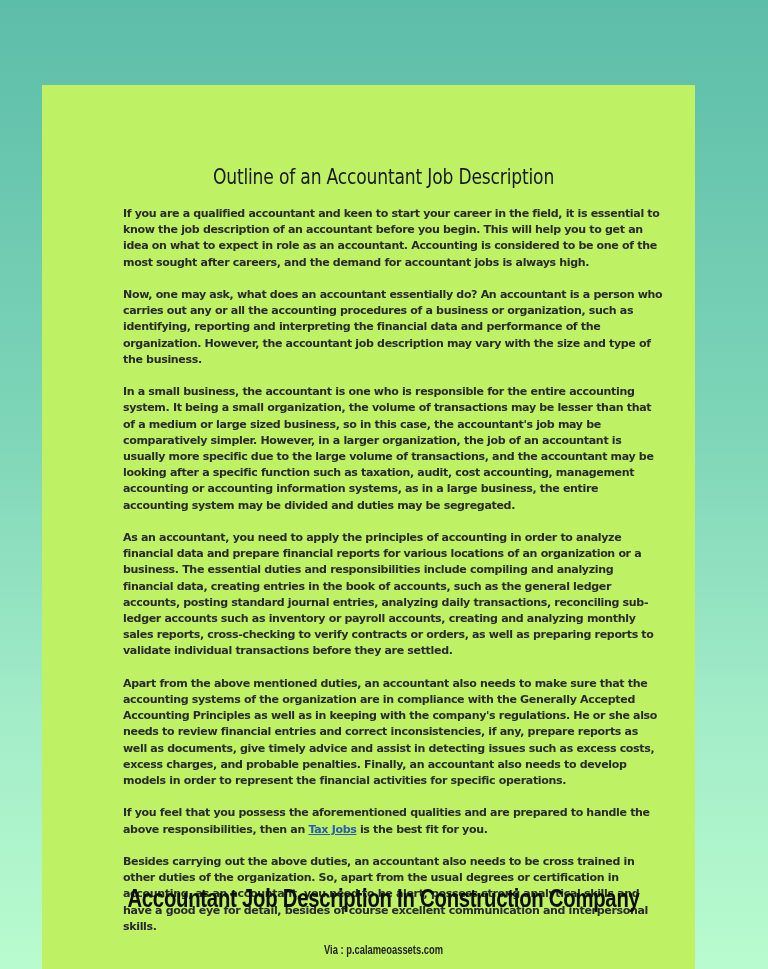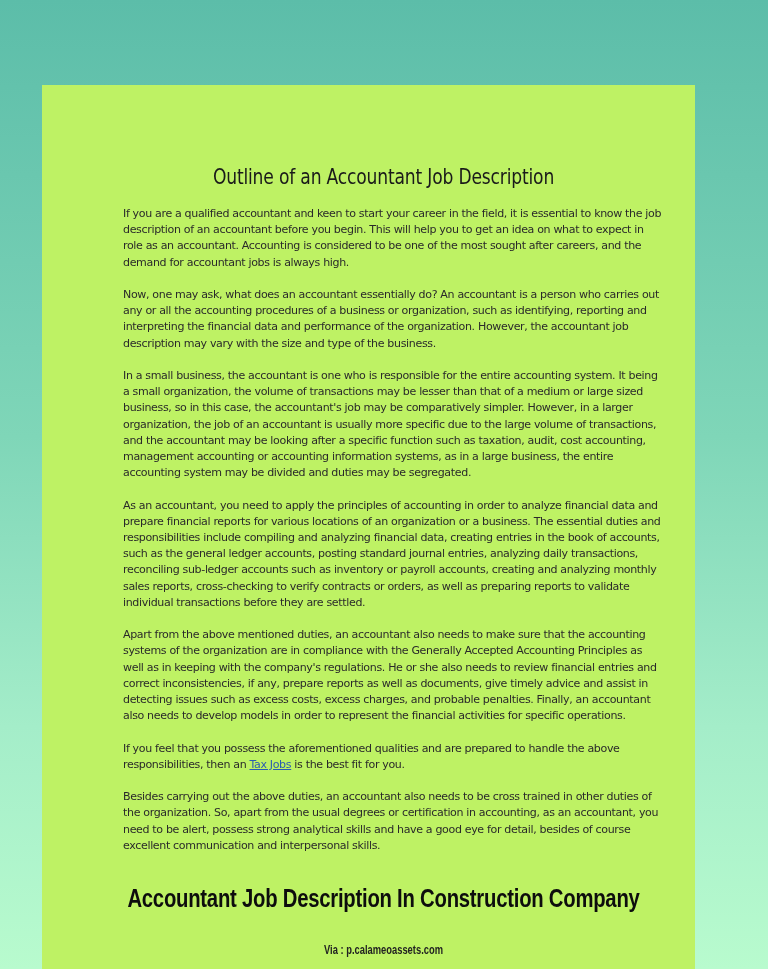--- a/index.html
+++ b/index.html
@@ -40,20 +40,21 @@
       top: 121px;
       width: 540px;
       font-family: "DejaVu Sans", sans-serif;
       font-size: 11.05px;
       line-height: 16.2px;
       color: #2a2a2a;
       letter-spacing: -0.35px;
     }
     .body-text p {
       margin: 0 0 16.2px 0;
+      font-weight: bold;
     }
     .link {
       color: #2a5db0;
       text-decoration: underline;
       cursor: pointer;
     }
     .headline {
       position: absolute;
       left: 0;
       width: 683px;

